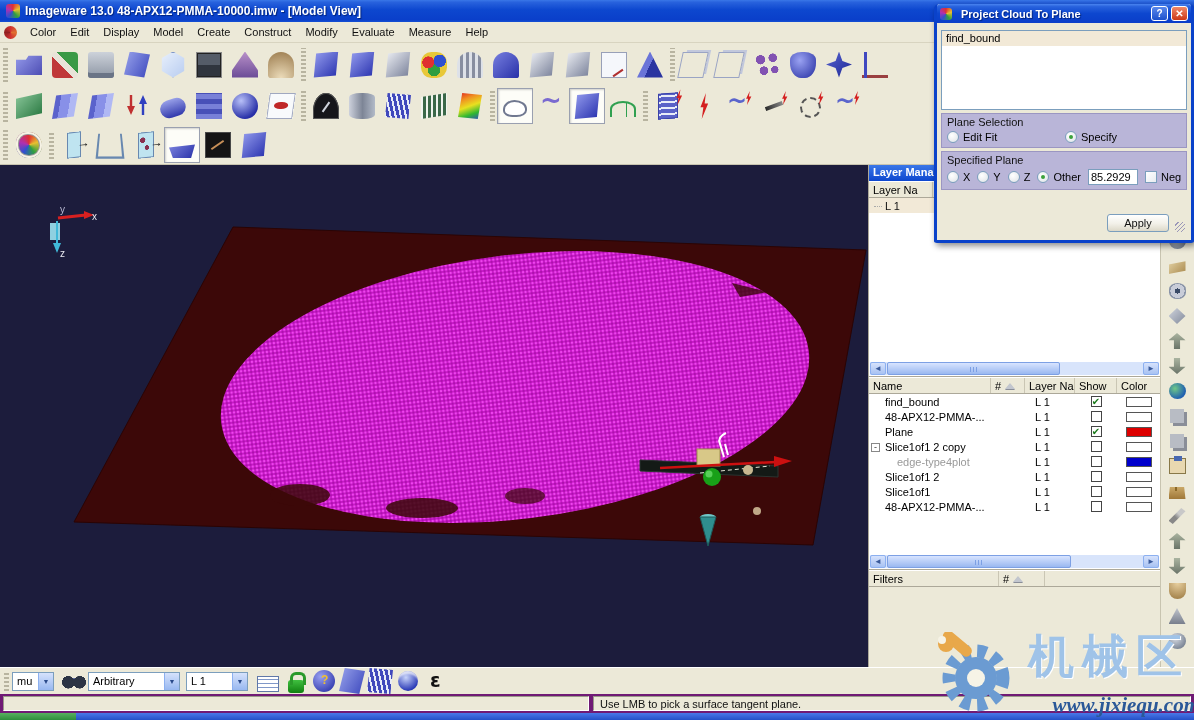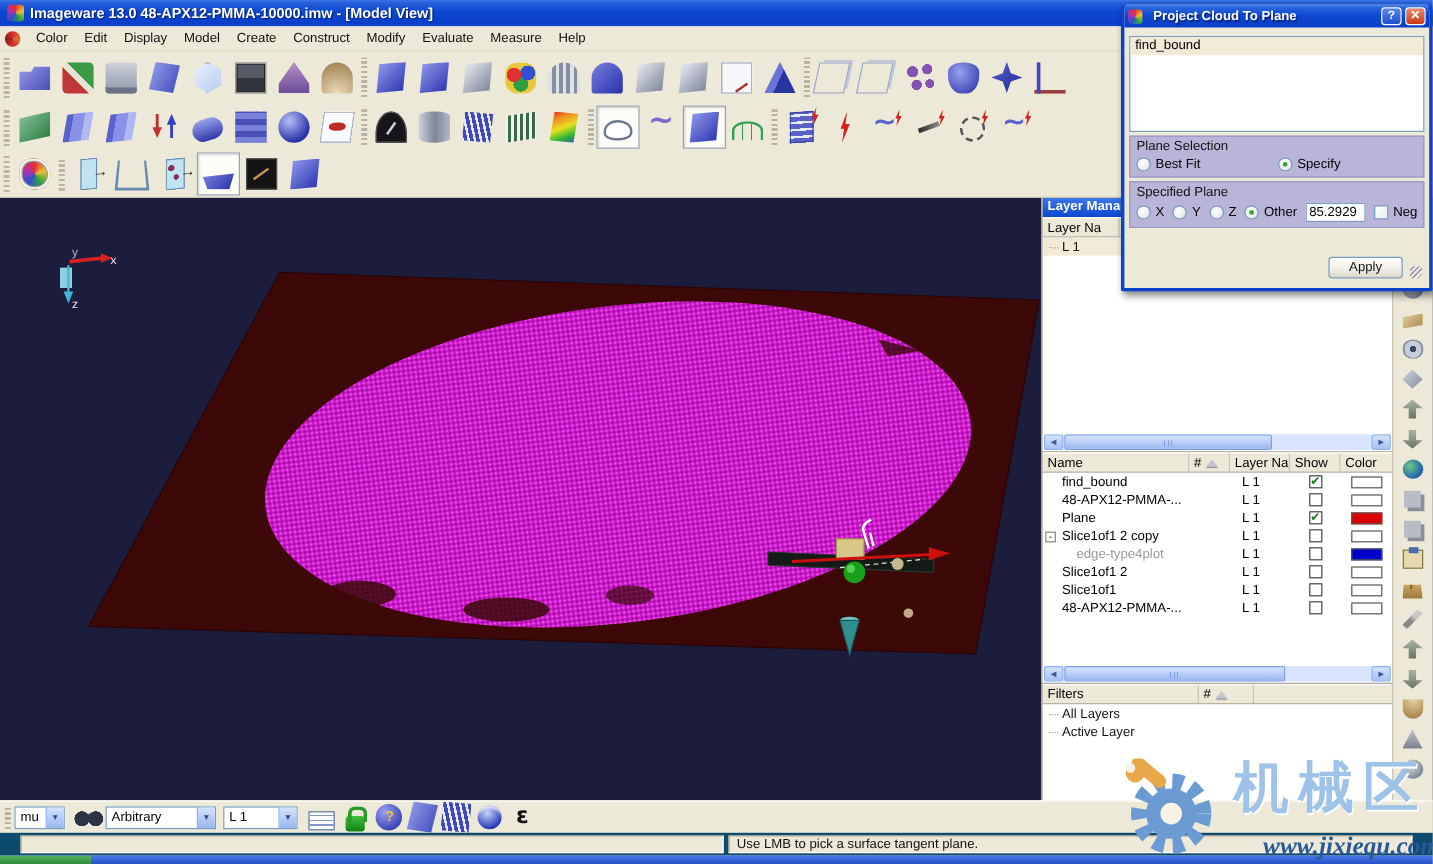--- a/index.html
+++ b/index.html
@@ -188,21 +188,21 @@
     background:repeating-linear-gradient(135deg,#0000 0 2px,#9a96b8 2px 3px);}
 
   
   .bottombar{position:absolute;left:0;top:667px;width:1194px;height:27px;background:#ece9d8;
     display:flex;align-items:center;border-top:1px solid #fff;}
   .xsel{height:19px;background:#fff;border:1px solid #7b9ebd;display:flex;align-items:center;margin-right:6px;}
   .xsel span{padding:0 4px;white-space:nowrap;}
   .dd{width:15px;height:100%;margin-left:auto;background:linear-gradient(#d6e2fc,#98b8f0);border-left:1px solid #8cb0f0;
     color:#2a4a8a;font-size:7px;display:flex;align-items:center;justify-content:center;}
   .bbtn{width:28px;height:24px;display:flex;align-items:center;justify-content:center;flex:0 0 auto;}
-  .statusbar{position:absolute;left:0;top:694px;width:1194px;height:19px;background:#0c4a6e;display:flex;gap:4px;padding:2px 17px;}
+  .statusbar{position:absolute;left:0;top:694px;width:1194px;height:19px;background:#701a75;display:flex;gap:4px;padding:2px 3px;}
   .sunk{border:1px solid;border-color:#9a9a8a #fff #fff #9a9a8a;background:#ece9d8;height:15px;}
   .s1{width:586px;}
   .s2{flex:1;padding:1px 6px;white-space:nowrap;overflow:hidden;color:#111;}
   .edgestrip{position:absolute;left:0;top:713px;width:1194px;height:7px;background:linear-gradient(#4a78e8,#2450c8);}
   .edgestrip::before{content:"";position:absolute;left:0;top:0;width:76px;height:100%;background:linear-gradient(#58b060,#2e8e3c);}
 
   
   .wm{position:absolute;right:0;bottom:2px;width:262px;height:86px;z-index:60;pointer-events:none;}
   .wm-cn{position:absolute;right:4px;top:-6px;font:bold 46px "DejaVu Sans",sans-serif;color:#9fc3e8;
     letter-spacing:8px;text-shadow:1px 1px 0 #fff;}
@@ -582,24 +582,20 @@
 
     <div class="lmwrap" style="flex:1;border-top:1px solid #aca899;">
       <div class="phead">
         <div class="phcell" style="width:130px;">Filters</div>
         <div class="phcell" style="width:46px;">
             <span>#</span>
             <span class="sortarrow"></span>
           </div>
         <div class="phcell" style="flex:1;border-right:0;"></div>
       </div>
-      <div class="plist" id="filter-rows">
-          <div class="treeitem">All Layers</div>
-          <div class="treeitem">Active Layer</div>
-        </div>
     </div>
   </div>
 
   <div class="rightstrip" id="rightstrip">
       <div class="vbtn">
         <div class="vic v-sphere"></div>
       </div>
       <div class="vbtn">
         <div class="vic v-cake"></div>
       </div>
@@ -662,21 +658,21 @@
   </div>
   <div class="dbody">
     <div class="dlist" id="cloud-list">
         <div class="dlistitem">find_bound</div>
       </div>
     <div class="dsection">
       <div class="dseclabel">Plane Selection</div>
       <div class="drad">
         <span class="ritem" style="width:108px;">
             <span class="radio"></span>
-            <span>Best Fit</span>
+            <span>Edit Fit</span>
           </span>
         <span class="ritem">
             <span class="radio sel"></span>
             <span>Specify</span>
           </span>
       </div>
     </div>
     <div class="dsection">
       <div class="dseclabel">Specified Plane</div>
       <div class="drad" style="gap:7px;">

